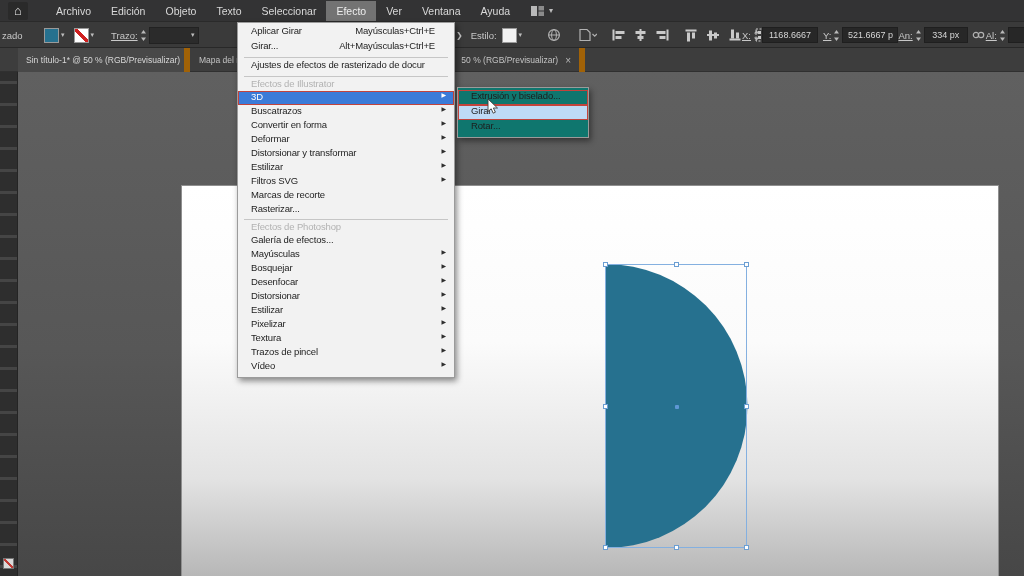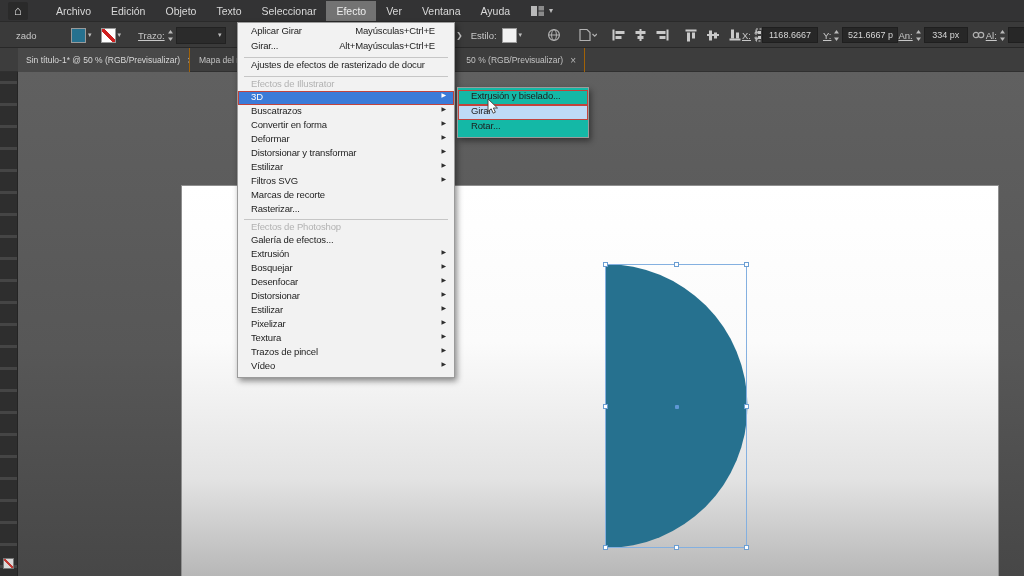--- a/index.html
+++ b/index.html
@@ -36,21 +36,21 @@
   .stepper { display:inline-flex; margin:0 2px; }
   .val-box { height:16px; background:#272727; border:1px solid #1f1f1f; color:#d6d6d6;
              font-size:9px; display:flex; align-items:center; justify-content:center;
              white-space:nowrap; }
   .icon-btn { display:inline-flex; align-items:center; justify-content:center; }
 
   
   .tabbar { position:absolute; left:0; top:48px; width:1024px; height:24px;
             background:#3d3d3d; z-index:3; border-bottom:1px solid #303030; }
   .tab { position:absolute; top:0; height:24px; display:flex; align-items:center;
-         font-size:8.5px; color:#c3c3c3; padding:0 8px; border-right:1px solid #a16207;
+         font-size:8.5px; color:#c3c3c3; padding:0 8px; border-right:6px solid #a16207;
          white-space:nowrap; overflow:hidden; }
   .tab.active { background:#484848; color:#d8d8d8; }
   .tab .close { margin-left:7px; font-size:10px; color:#b5b5b5; }
 
   
   .workspace { position:absolute; left:0; top:72px; width:1024px; height:504px;
                background:linear-gradient(180deg,#606060 0%,#575757 55%,#474747 100%); z-index:1; }
   .toolstrip { position:absolute; left:0; top:0; width:18px; height:504px;
                background:#2e2e2e; border-right:1px solid #242424;
                background-image:repeating-linear-gradient(180deg,
@@ -83,21 +83,21 @@
   .mrow .arrow { width:7px; margin-left:4px; font-size:6px; color:#2e2e2e; text-align:right; }
   .mrow.top { height:15px; }
   .mrow.header { height:13px; color:#b2b2b2; }
   .mrow.sep { height:4px; padding:0;
               background:linear-gradient(#c6c6c6,#c6c6c6) 50% 50% / calc(100% - 12px) 1px no-repeat; }
   .mrow.hl { background:#3b7bd8; color:#ffffff; }
   .mrow.hl .arrow { color:#ffffff; }
   .mrow.annotated { outline:1px solid #c2433c; outline-offset:-1px; }
 
   
-  .submenu { position:absolute; left:457px; top:87px; width:132px; background:#14b8a6;
+  .submenu { position:absolute; left:457px; top:87px; width:132px; background:#0f766e;
              border:1px solid #9b9b9b; box-shadow:2px 3px 6px rgba(0,0,0,.45);
              padding:2px 0; z-index:11; }
   .submenu .mrow { height:15px; }
   .submenu .mrow.hl2 { background:#bedaf6; }
 
   .cursor { position:absolute; left:487px; top:99px; z-index:13; }
 </style>
 </head>
 <body>
 
@@ -145,25 +145,25 @@
         <rect x="1" y="1" width="6" height="10" fill="#b9b9b9"></rect>
         <rect x="8.5" y="1" width="5.5" height="4.5" fill="#8b8b8b"></rect>
         <rect x="8.5" y="6.5" width="5.5" height="4.5" fill="#8b8b8b"></rect>
       </svg>
       <span class="ws-chev">▾</span>
     </div>
   </div>
 
   <div class="controlbar">
 
-    <div class="cb-group" style="left:16px;text-align:right;">
+    <div class="cb-group" style="left:2px;text-align:right;">
       <span class="cb-label">zado</span>
     </div>
 
-    <div class="cb-group" style="left:71px;">
+    <div class="cb-group" style="left:44px;">
       <span class="swatch" style="background:#26718f;" title="semicircle"></span>
       <span class="chev">▾</span>
       <span class="swatch stroke-none" style="margin-left:6px;"></span>
       <span class="chev">▾</span>
       <span class="cb-label u" style="margin-left:14px;">Trazo:</span>
       <span class="stepper">
         <svg width="7" height="13">
           <path d="M3.5 1 L6 4.5 H1 Z" fill="#b9b9b9"></path>
           <path d="M3.5 12 L1 8.5 H6 Z" fill="#b9b9b9"></path>
         </svg>
@@ -390,21 +390,21 @@
         <span class="lbl">Efectos de Photoshop</span>
         <span class="sc"></span>
         <span class="arrow"></span>
       </div>
       <div class="mrow">
         <span class="lbl">Galería de efectos...</span>
         <span class="sc"></span>
         <span class="arrow"></span>
       </div>
       <div class="mrow">
-        <span class="lbl">Extrusión</span>
+        <span class="lbl">Mayúsculas</span>
         <span class="sc"></span>
         <span class="arrow">▶</span>
       </div>
       <div class="mrow">
         <span class="lbl">Bosquejar</span>
         <span class="sc"></span>
         <span class="arrow">▶</span>
       </div>
       <div class="mrow">
         <span class="lbl">Desenfocar</span>

